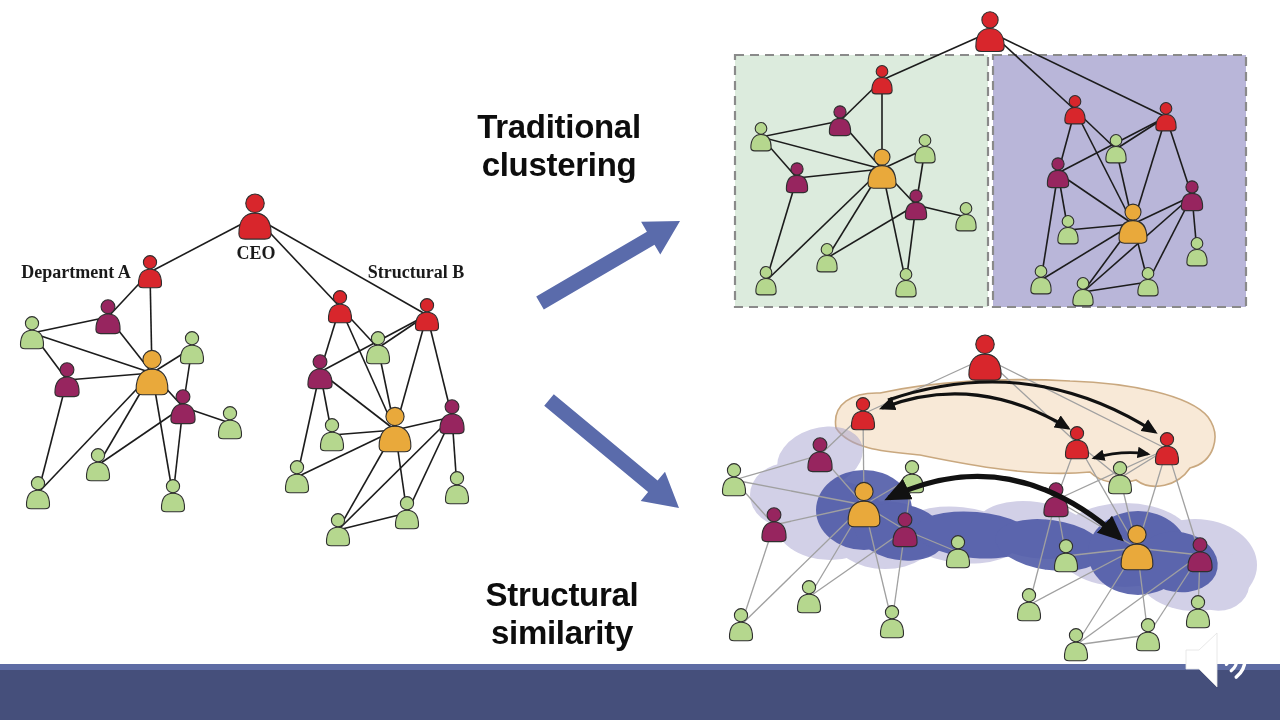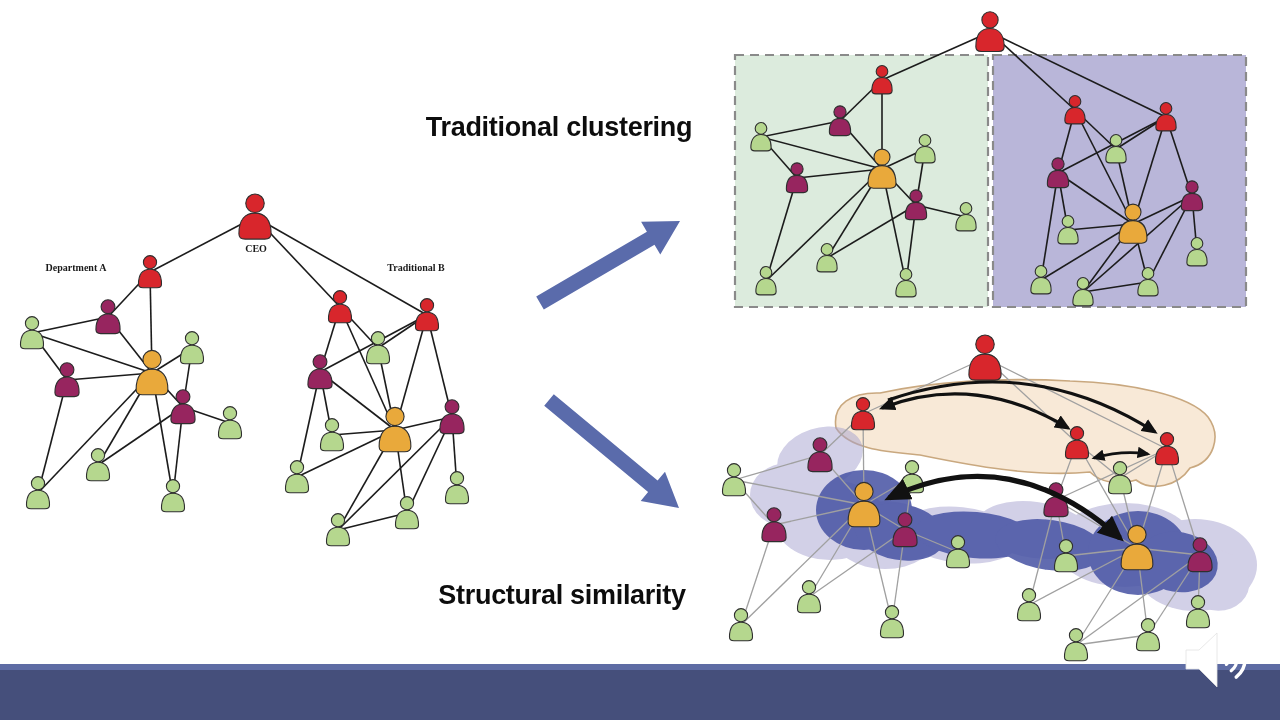--- a/index.html
+++ b/index.html
@@ -2,25 +2,25 @@
 <html style="--red: #d8262c; --purple: #97255f; --yellow: #e9a93b; --green: #b5d78e; --node_stroke: #2f2f2f; --edge_dark: #1c1c1c; --edge_light: #a0a0a0; --box_green: #dcebdd; --box_purple: #b9b6d9; --box_border: #8a8a8a; --blob_peach: #f8e9d7; --blob_peach_border: #c9a87f; --blob_lavender: #a5a0ce; --blob_blue: #4a55a5; --big_arrow: #5a6bab; --arrow_black: #111111; --bar_dark: #454f7b; --bar_light: #5e6ca4; --title_text: #0d0d0d; --label_text: #1a1a1a; --speaker_white: #ffffff;"><head>
 <meta charset="utf-8">
 <style>
   html,body{margin:0;padding:0;background:#888;}
   .slide{position:relative;width:1280px;height:720px;background:#ffffff;overflow:hidden;
          font-family:"Liberation Sans",sans-serif;}
   .bar-strip{position:absolute;left:0;top:664px;width:1280px;height:6px;background:var(--bar_light,#5e6ca4);}
   .bar-main{position:absolute;left:0;top:670px;width:1280px;height:50px;background:var(--bar_dark,#454f7b);}
   #scene{position:absolute;left:0;top:0;}
   .slide-title{position:absolute;font-family:"Liberation Sans",sans-serif;font-weight:700;
-               font-size:27px;line-height:38px;color:var(--title_text,#0d0d0d);text-align:center;letter-spacing:-0.3px;}
+               font-size:33px;line-height:38px;color:var(--title_text,#0d0d0d);text-align:center;letter-spacing:-0.3px;}
   #title-traditional{left:398px;top:108px;width:322px;}
   #title-structural{left:412px;top:576px;width:300px;}
   .org-label{position:absolute;font-family:"Liberation Serif",serif;font-weight:700;
-             font-size:10px;color:var(--label_text,#1a1a1a);text-align:center;}
+             font-size:18px;color:var(--label_text,#1a1a1a);text-align:center;}
   #label-dept-a{left:20px;top:262px;width:112px;}
   #label-dept-b{left:360px;top:262px;width:112px;}
   #label-ceo{left:226px;top:243px;width:60px;}
 </style>
 </head>
 <body>
 
 <div class="slide">
 
   <div class="bar-strip"></div>
@@ -477,15 +477,15 @@
     </g>
   </svg>
 
   <div class="slide-title" id="title-traditional">Traditional clustering</div>
 
   <div class="slide-title" id="title-structural">
     <span style="display:block">Structural similarity</span>
   </div>
 
   <div class="org-label" id="label-dept-a">Department A</div>
-  <div class="org-label" id="label-dept-b">Traditional B</div>
+  <div class="org-label" id="label-dept-b">Structural B</div>
   <div class="org-label" id="label-ceo">CEO</div>
 </div>
 
 </body></html>

